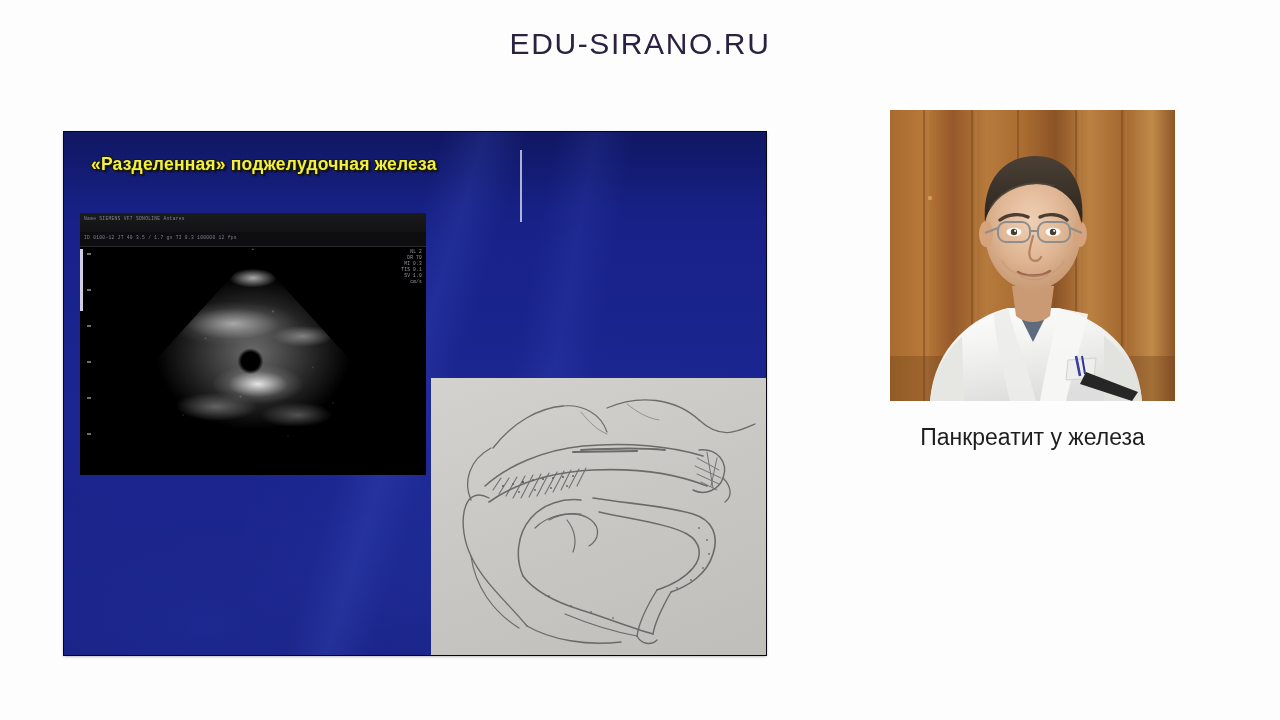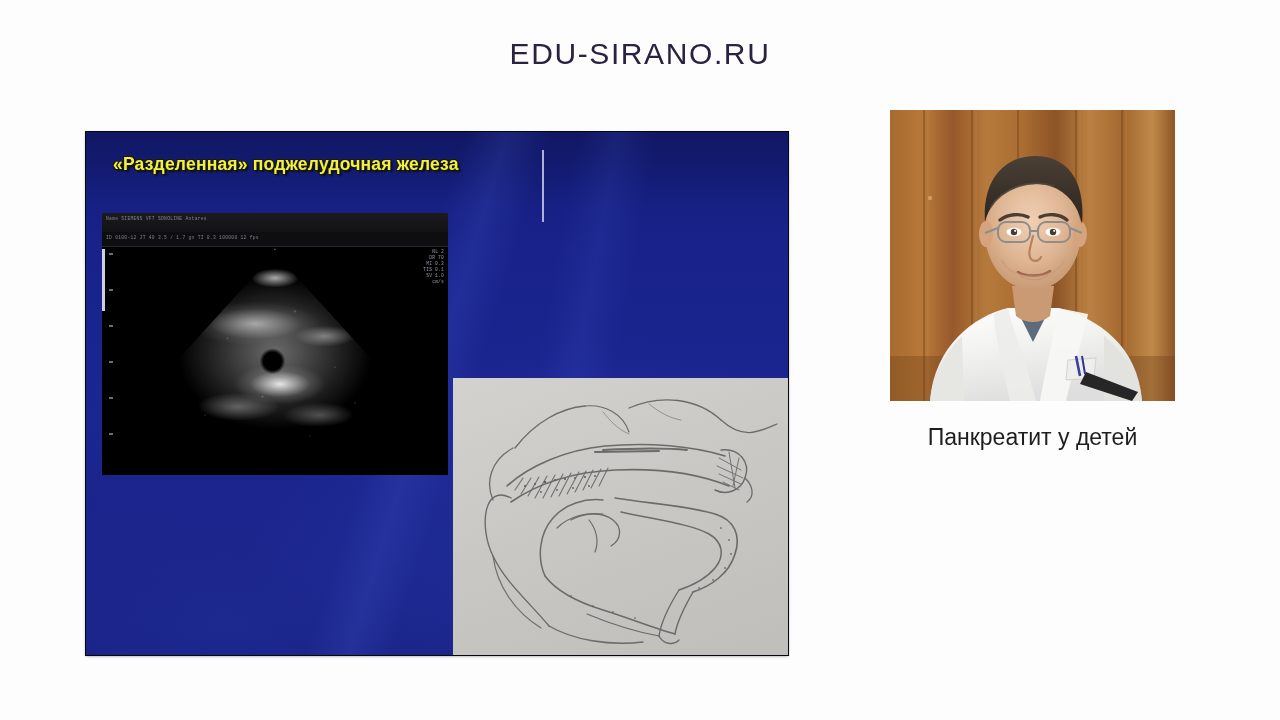--- a/index.html
+++ b/index.html
@@ -34,27 +34,27 @@
     font-weight: 400;
     white-space: nowrap;
   }
   .header-line2 {
     font-size: 30px;
     line-height: 40px;
     color: #2b2140;
     letter-spacing: 1.6px;
     font-weight: 400;
     white-space: nowrap;
-    margin-top: 18px;
+    margin-top: 8px;
   }
 
   
   .slide {
     position: absolute;
-    left: 86px;
+    left: 64px;
     top: 132px;
     width: 702px;
     height: 523px;
     background:
       radial-gradient(ellipse 70% 55% at 72% 78%, rgba(40,56,170,0.55) 0%, rgba(25,35,130,0.0) 70%),
       radial-gradient(ellipse 60% 40% at 20% 95%, rgba(36,50,160,0.45) 0%, rgba(20,30,120,0.0) 72%),
       linear-gradient(180deg, #141d78 0%, #18228a 22%, #1c2691 55%, #172081 100%);
     box-shadow: 0 0 0 1px #05060f, 0 1px 3px rgba(0,0,0,0.45);
     overflow: hidden;
   }
@@ -482,13 +482,13 @@
 
     <path d="M128 162 C 136 167, 152 167, 160 161" fill="none" stroke="#9c6650" stroke-width="2.6" stroke-linecap="round"></path>
     <path d="M130 166 C 138 171, 151 171, 158 165" fill="none" stroke="#c08f73" stroke-width="1.4" opacity="0.6"></path>
 
     <path d="M112 150 C 120 172, 166 172, 174 150" fill="none" stroke="#c79873" stroke-width="2" opacity="0.5"></path>
 
     <rect x="0" y="0" width="285" height="291" fill="none"></rect>
   </svg>
 </div>
 
-<div class="speaker-caption">Панкреатит у детей</div>
+<div class="speaker-caption">Панкреатит у железа</div>
 
 </body></html>

